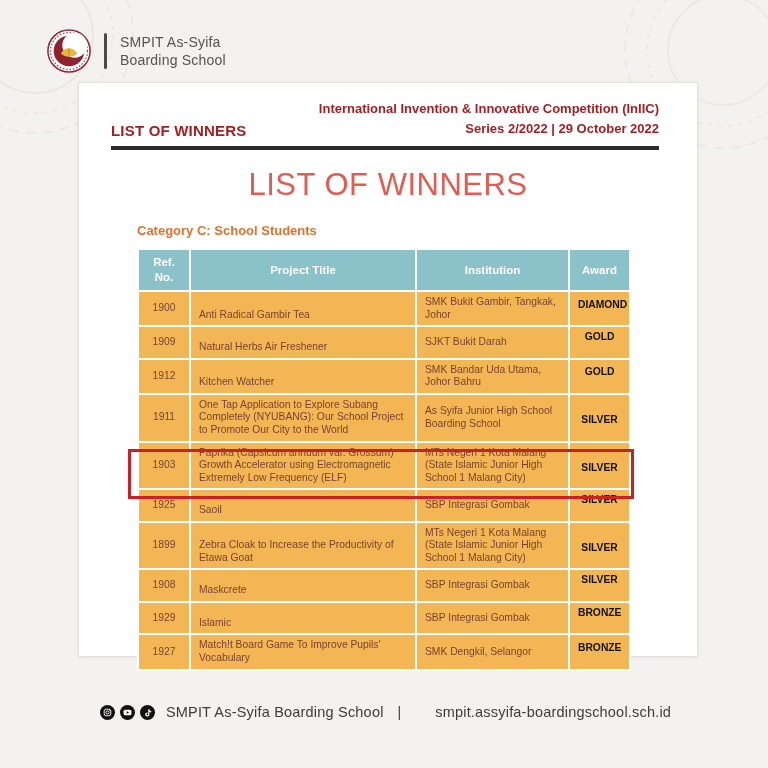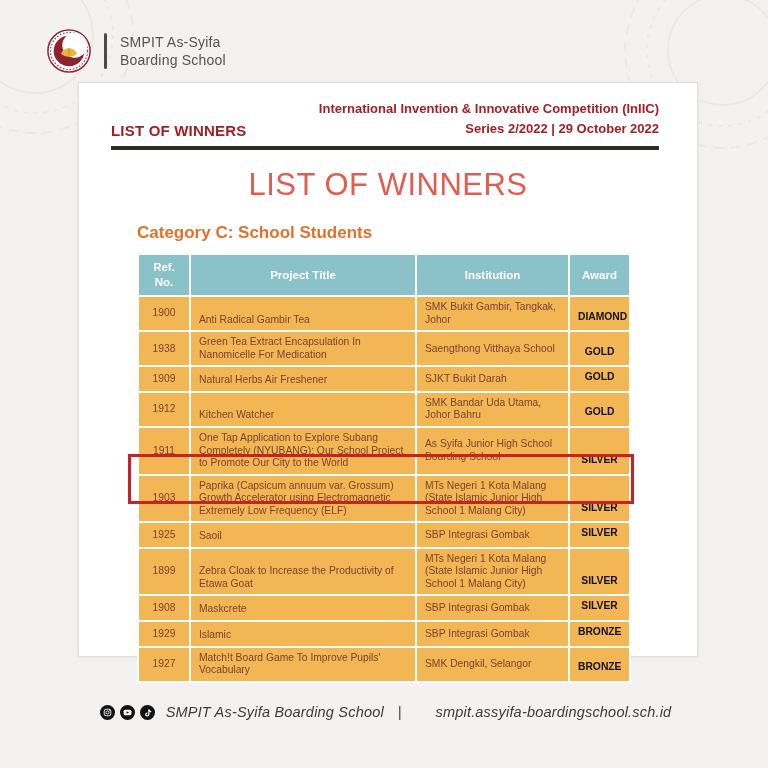--- a/index.html
+++ b/index.html
@@ -28,47 +28,47 @@
     background:#ffffff; border:1px solid #e2e0dd;
     box-shadow:0 1px 4px rgba(0,0,0,.05);
   }
   .doc-header { display:flex; justify-content:space-between; align-items:flex-end;
     padding:16px 38px 0 32px; }
   .doc-header .left { font-size:15px; font-weight:bold; color:#a51e23; letter-spacing:.2px; }
   .doc-header .right { text-align:right; font-size:13px; font-weight:bold; color:#a51e23; line-height:1.55; }
   .rule { height:4px; background:#2d2a28; margin:7px 38px 0 32px; }
 
   .big-title { text-align:center; margin-top:17px; font-size:31px; color:#e25c52; letter-spacing:.5px; }
-  .category { margin:20px 0 10px 58px; font-size:17px; font-weight:bold; color:#e0722e; }
+  .category { margin:20px 0 10px 58px; font-size:13px; font-weight:bold; color:#e0722e; }
 
   .table-wrap { position:relative; margin-left:58px; width:492px; }
   table { border-collapse:collapse; width:492px; table-layout:fixed; }
   th, td { border:2px solid #ffffff; }
   th {
     background:#8bc1c8; color:#ffffff; font-weight:bold; font-size:11.5px;
     text-align:center; vertical-align:middle; padding:5px 4px; line-height:1.3;
   }
   td {
     background:#f3b655; color:#7a4331; font-size:10.3px; line-height:1.22;
     padding:4px 8px; vertical-align:middle;
   }
   col.c-ref { width:52px; }
   col.c-title { width:226px; }
   col.c-inst { width:153px; }
   col.c-award { width:61px; }
   td.col-ref { text-align:center; }
   td.col-title { vertical-align:bottom; }
-  td.col-award { color:#111111; font-weight:bold; text-align:center; vertical-align:bottom; padding-bottom:7px; }
+  td.col-award { color:#111111; font-weight:bold; text-align:center; vertical-align:bottom; padding-bottom:14px; }
   .hl-box {
     position:absolute; border:3px solid #cc2027; pointer-events:none;
     left:0; top:0; width:0; height:0;
   }
 
   
-  .footer { position:absolute; left:3px; right:0; top:704px; display:flex; justify-content:center; align-items:center;font-style:italic; }
+  .footer { position:absolute; left:3px; right:0; top:704px; display:flex; justify-content:center; align-items:center; }
   .footer .icons { display:flex; gap:5px; margin-right:11px; }
   .footer .icons svg { width:15px; height:15px; }
   .footer .school { font-size:14.5px; color:#3c3c3c; letter-spacing:.2px; }
   .footer .sep { margin:0 14px; color:#3c3c3c; font-size:14px; }
   .footer .site { font-size:14.5px; color:#3c3c3c; letter-spacing:.2px;margin-left:20px; }
 </style>
 </head>
 <body>
 
 <svg class="orn tl" width="210" height="210">
@@ -132,26 +132,20 @@
         </tr>
       </thead>
       <tbody>
           <tr>
             <td class="col-ref">1900</td>
             <td class="col-title">Anti Radical Gambir Tea</td>
             <td class="col-institution">SMK Bukit Gambir, Tangkak, Johor</td>
             <td class="col-award">DIAMOND</td>
           </tr>
           <tr>
-            <td class="col-ref">1938</td>
-            <td class="col-title">Green Tea Extract Encapsulation In Nanomicelle For Medication</td>
-            <td class="col-institution">Saengthong Vitthaya School</td>
-            <td class="col-award">GOLD</td>
-          </tr>
-          <tr>
             <td class="col-ref">1909</td>
             <td class="col-title">Natural Herbs Air Freshener</td>
             <td class="col-institution">SJKT Bukit Darah</td>
             <td class="col-award">GOLD</td>
           </tr>
           <tr>
             <td class="col-ref">1912</td>
             <td class="col-title">Kitchen Watcher</td>
             <td class="col-institution">SMK Bandar Uda Utama, Johor Bahru</td>
             <td class="col-award">GOLD</td>

